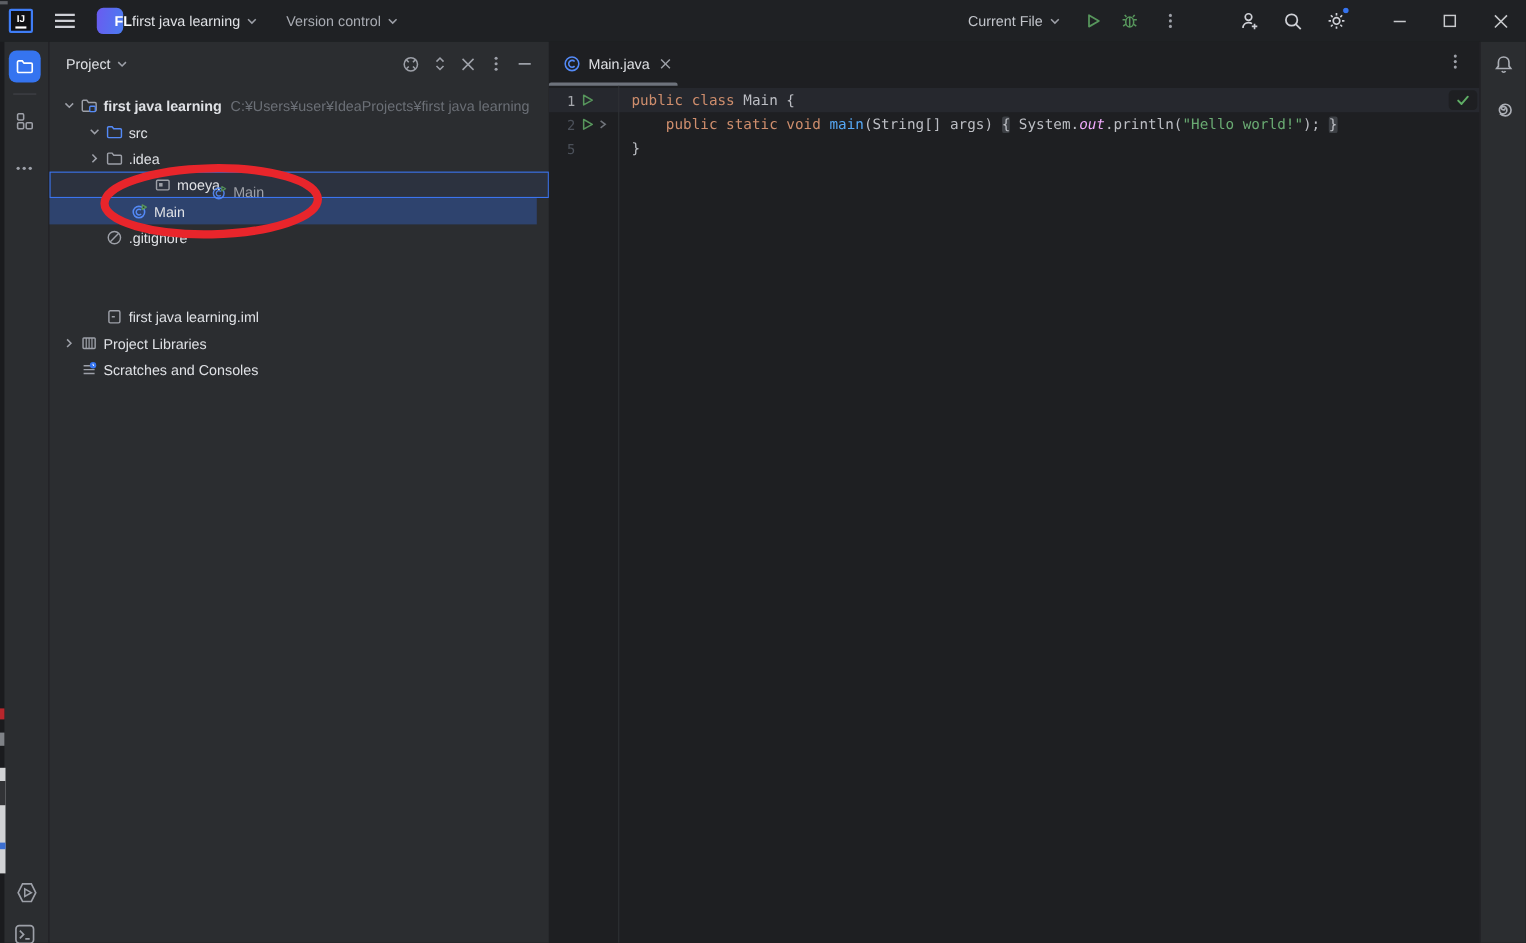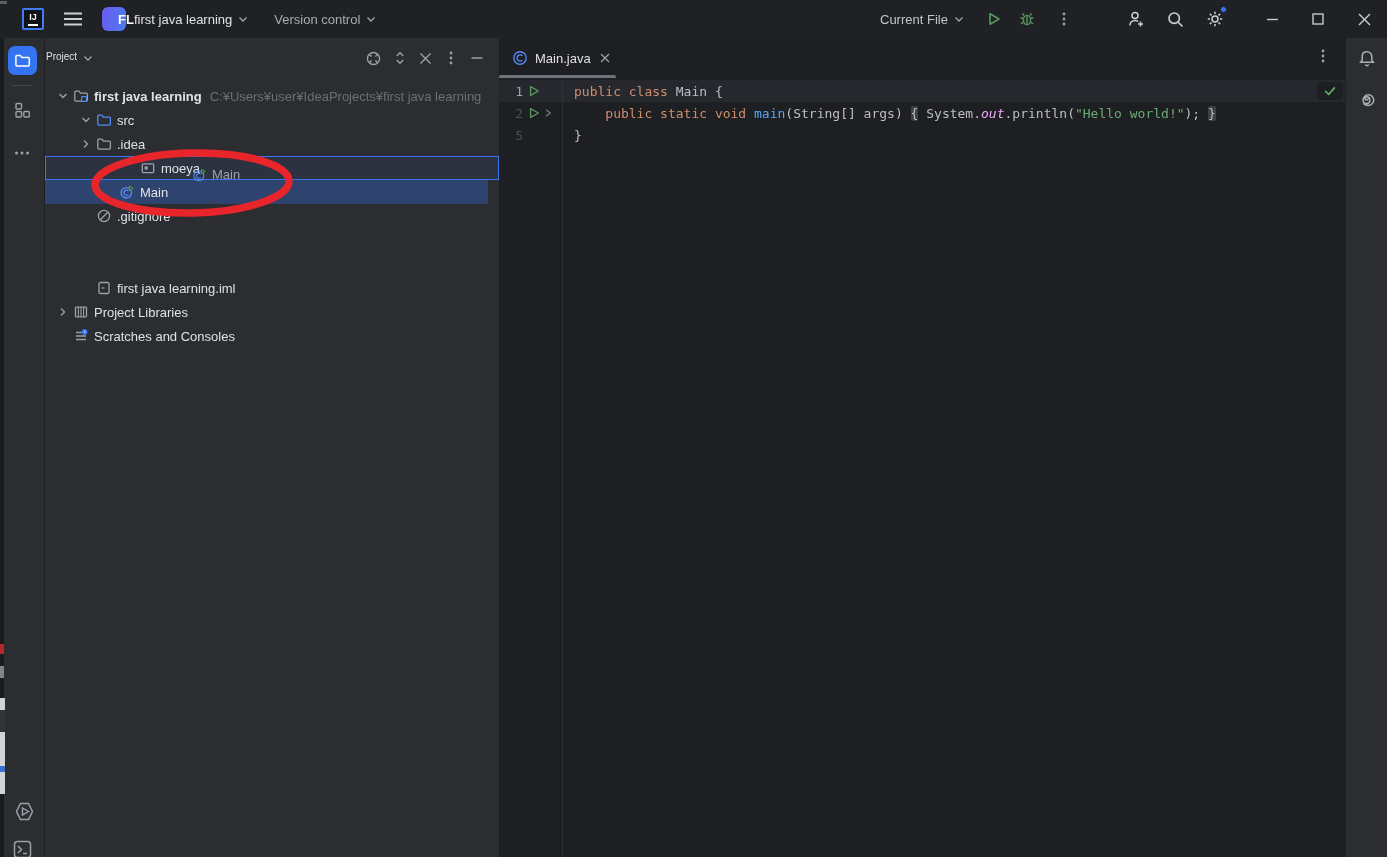--- a/index.html
+++ b/index.html
@@ -2,21 +2,21 @@
 <html><head>
 <meta charset="utf-8">
 <style>
   * { margin:0; padding:0; box-sizing:border-box; }
   html,body { width:1387px; height:857px; overflow:hidden; background:#1e1f22;
     font-family:"Liberation Sans", sans-serif; -webkit-font-smoothing:antialiased; }
   .app { position:absolute; inset:0; }
 
   
   .titlebar { position:absolute; left:0; top:0; width:1387px; height:38px; background:#1f2124; }
-  .tb-left { position:absolute; left:22px; top:0; height:38px; display:flex; align-items:center;text-align:right; }
+  .tb-left { position:absolute; left:8px; top:0; height:38px; display:flex; align-items:center;text-align:right; }
   .ij-logo { width:22px; height:22px; border:2px solid #3f7df6; background:#101114; border-radius:2px;
     display:flex; flex-direction:column; align-items:center; justify-content:center; }
   .ij-logo .ij-t { color:#fff; font-size:9px; font-weight:bold; line-height:9px; letter-spacing:0; }
   .ij-logo .ij-u { width:10px; height:2px; background:#fff; margin-top:2px; }
   .tb-item { display:flex; align-items:center; color:#ced0d6; }
   .burger { margin-left:19px; }
   .proj-badge { margin-left:19px; width:24px; height:24px; border-radius:6px;
     background:linear-gradient(100deg,#6a5bf0 0%,#4a7cf0 100%); color:#fff; font-size:13px; font-weight:bold;
     display:flex; align-items:center; justify-content:center;padding-left:24px; }
   .proj-name { margin-left:8px; font-size:13px; color:#dfe1e5; }
@@ -35,21 +35,21 @@
   .stripe-left { position:absolute; left:0; top:38px; width:45px; height:819px; background:#2b2d30;
     border-right:1px solid #1e1f22; }
   .proj-btn { position:absolute; left:8px; top:8px; width:29px; height:29px; border-radius:7px;
     background:#3574f0; display:flex; align-items:center; justify-content:center; color:#fff; }
   .stripe-div { position:absolute; left:12px; top:47px; width:21px; height:1px; background:#43454a; }
   .s-ic { position:absolute; left:13px; color:#9da0a8; display:flex; }
 
   
   .panel { position:absolute; left:45px; top:38px; width:454px; height:819px; background:#2b2d30; }
   .panel-hdr { position:absolute; left:0; top:0; width:100%; height:40px; display:flex; align-items:center; }
-  .panel-title { margin-left:1px; font-size:10px; color:#dfe1e5; display:flex; }
+  .panel-title { margin-left:15px; font-size:13px; color:#dfe1e5; display:flex; align-items:center; }
   .panel-hdr-icons { position:absolute; right:14px; top:0; height:40px; display:flex; align-items:center; gap:10px; color:#9da0a8; }
   .panel-hdr-icons span { display:flex; }
   .tree { position:absolute; left:0; top:46px; width:100%; }
   .tree-row { height:24px; display:flex; align-items:center; font-size:13px; color:#dfe1e5; position:relative; }
   .tree-row .chevslot { width:16px; display:flex; justify-content:center; color:#9da0a8; flex:none; }
   .tree-row .ticon { width:16px; height:16px; margin-left:2px; flex:none; display:flex; }
   .tree-row .tlabel { margin-left:5px; white-space:nowrap; }
   .tree-row .tpath { margin-left:8px; color:#6b6f76; white-space:nowrap; overflow:hidden; }
   .tree-row.bold .tlabel { font-weight:bold; }
   .tree-row.selected { background:#2e436e; width:calc(100% - 11px); }

